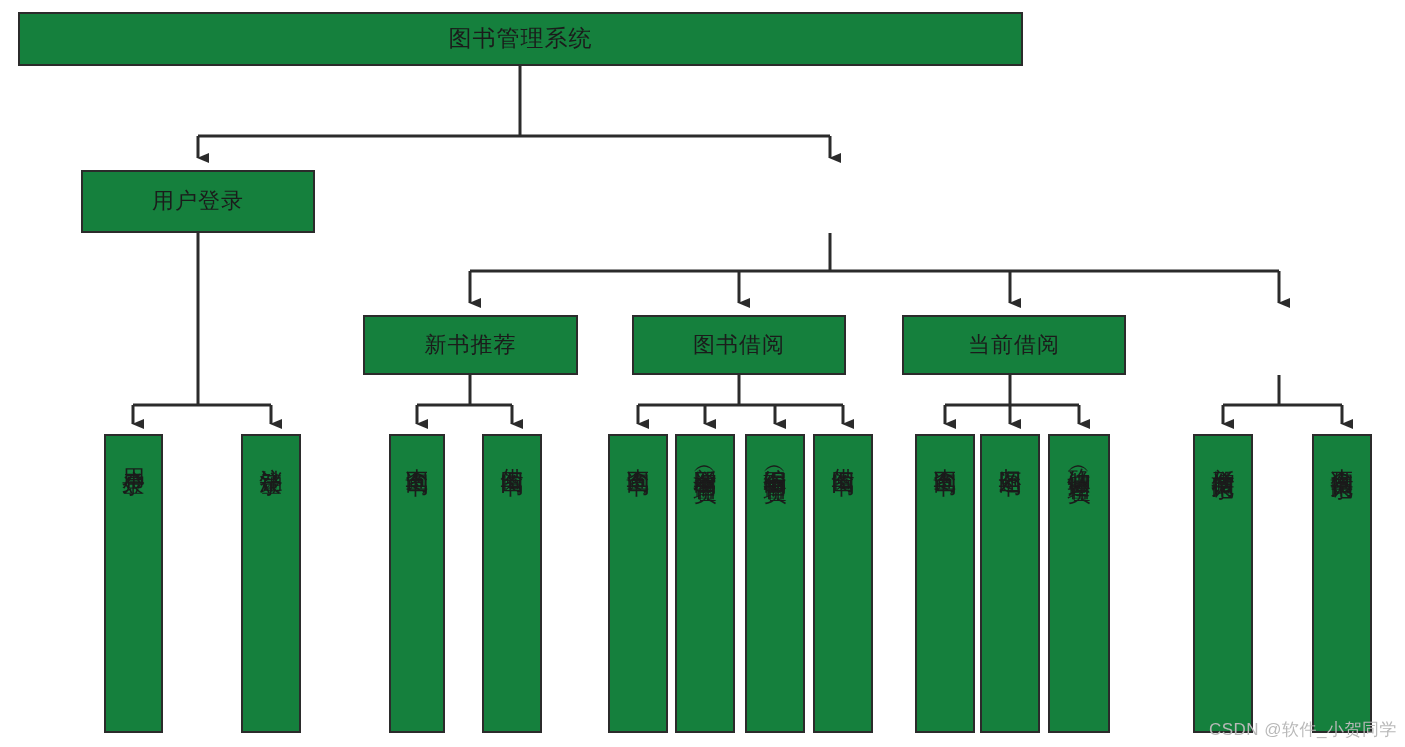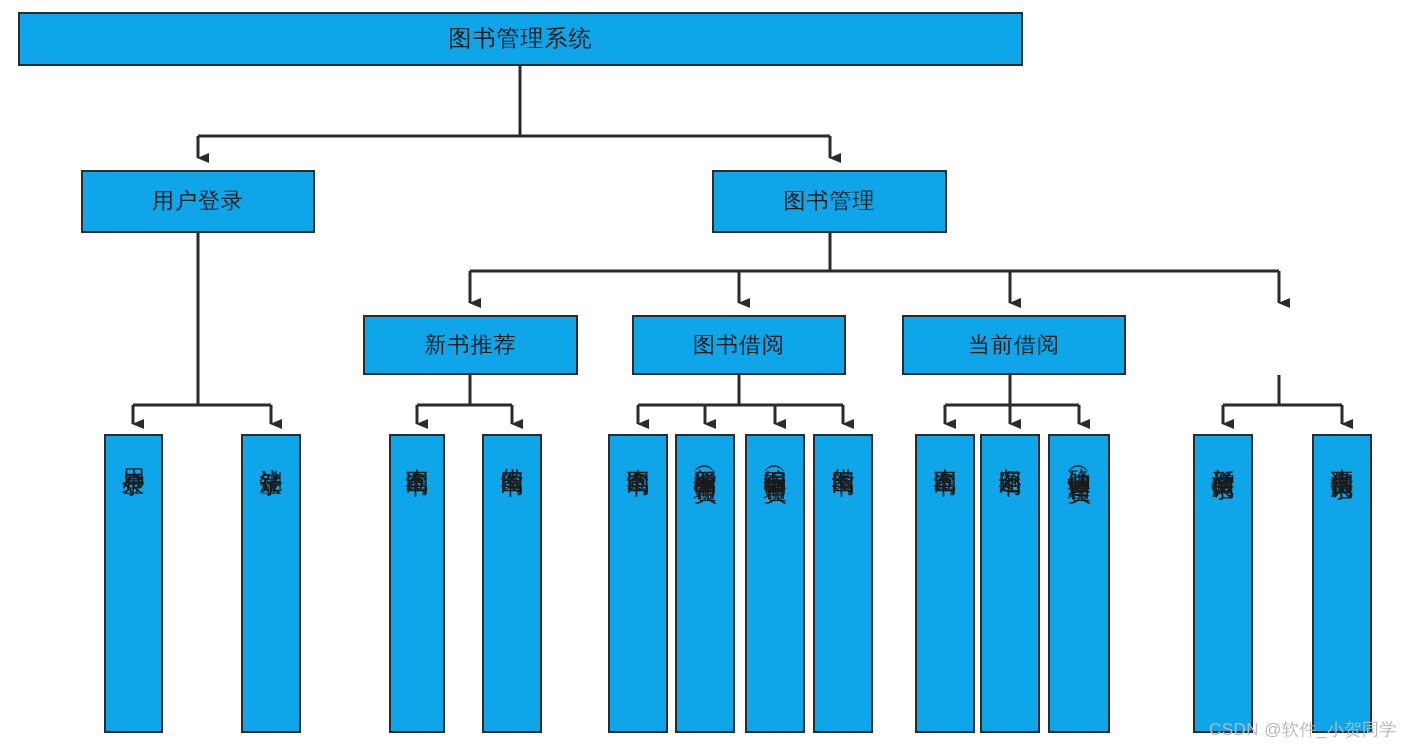--- a/index.html
+++ b/index.html
@@ -21,21 +21,21 @@
     position: absolute;
     left: 0;
     top: 0;
     width: 1405px;
     height: 747px;
   }
   .node {
     position: absolute;
     box-sizing: border-box;
     border: 2px solid #2b2b2b;
-    background: #0ea5e9;
+    background: #15803d;
     display: flex;
     align-items: center;
     justify-content: center;
     color: #1b1b1b;
   }
   .node-h {
     font-size: 22px;
     letter-spacing: 1px;
     line-height: 1.1;
     white-space: nowrap;
@@ -124,23 +124,20 @@
   </svg>
 
   <div class="node node-h node-root" style="left:18px; top:12px; width:1005px; height:54px;">
     <span class="label">图书管理系统</span>
   </div>
 
   <div class="node node-h" style="left:81px; top:170px; width:234px; height:63px;">
     <span class="label">用户登录</span>
   </div>
 
-  <div class="node node-h" style="left:712px; top:170px; width:235px; height:63px;">
-    <span class="label">图书管理</span>
-  </div>
 
   <div class="node node-h" style="left:363px; top:315px; width:215px; height:60px;">
     <span class="label">新书推荐</span>
   </div>
 
   <div class="node node-h" style="left:632px; top:315px; width:214px; height:60px;">
     <span class="label">图书借阅</span>
   </div>
 
   <div class="node node-h" style="left:902px; top:315px; width:224px; height:60px;">

